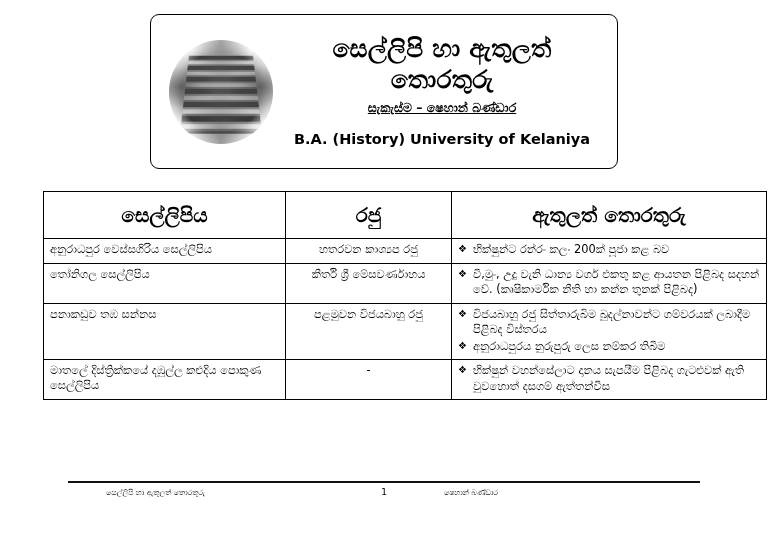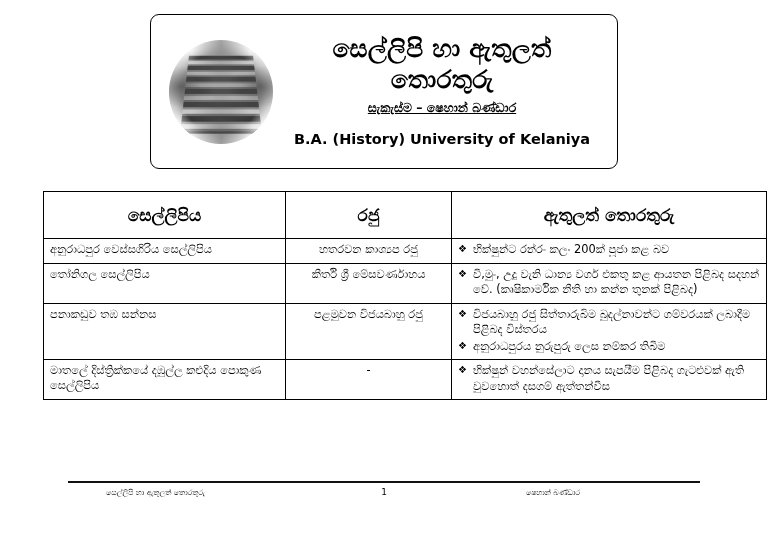--- a/index.html
+++ b/index.html
@@ -114,21 +114,21 @@
   .doc-table td, .doc-table th {
     border: 1.1px solid #000;
     vertical-align: top;
     padding: 3px 6px 4px 6px;
     font-size: 11.4px;
     line-height: 1.33;
   }
   .doc-table th {
     text-align: center;
     vertical-align: middle;
-    font-size: 17px;
+    font-size: 20px;
     font-weight: 700;
     height: 38px;
     padding: 4px 6px;
   }
   .col-a { width: 229px; }
   .col-b { width: 153px; text-align: center; }
   .col-c { width: 302px; }
 
   td.col-b { text-align: center; vertical-align: top; }
 
@@ -165,21 +165,21 @@
   }
   .footer-row {
     display: flex;
     align-items: baseline;
     margin-top: 4px;
     font-size: 7.6px;
     padding: 0 38px;
   }
   .footer-left { flex: 1; text-align: left; }
   .footer-center { width: 120px; text-align: center; font-size: 9px; }
-  .footer-right { flex: 1; text-align: center; }
+  .footer-right { flex: 1; text-align: left; }
 </style>
 </head>
 <body>
 
 <div class="title-banner">
   <div class="logo-wrap">
     <div class="logo-circle"></div>
   </div>
   <div class="title-text">
     <div class="title-main">සෙල්ලිපි හා ඇතුලත්</div>

